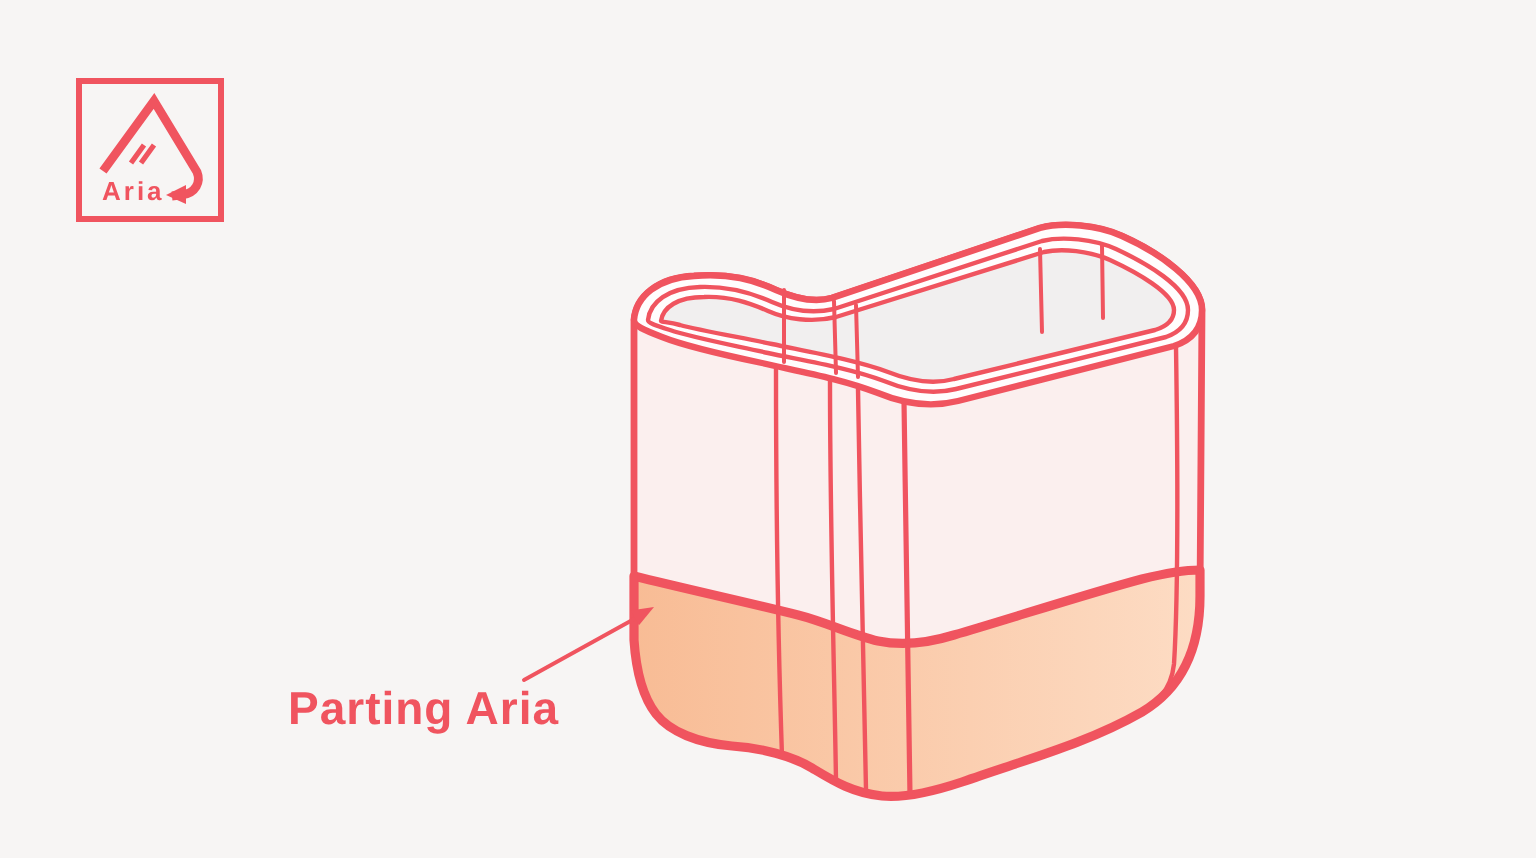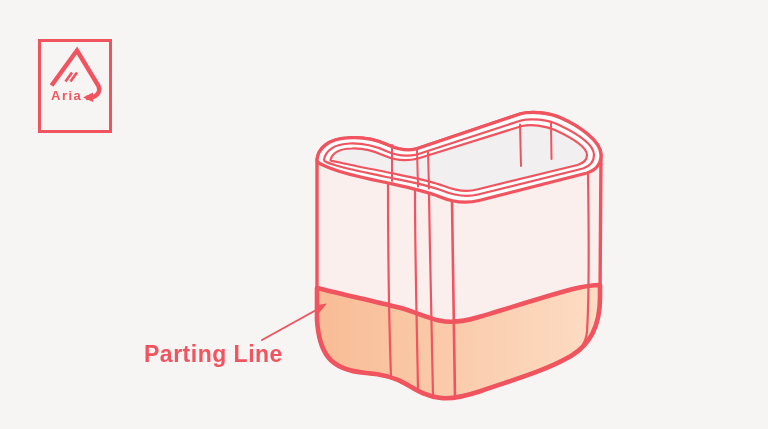--- a/index.html
+++ b/index.html
@@ -7,21 +7,21 @@
     --accent:#F0545F;
     --body-top:#FBEFEE;
     --opening:#F1EFEF;
     --rim-band:#FFFDFD;
   }
   *{margin:0;padding:0;box-sizing:border-box;}
   html,body{width:768px;height:429px;overflow:hidden;}
   body{background:var(--bg);font-family:"Liberation Sans",sans-serif;position:relative;}
   .canvas{position:absolute;left:0;top:0;width:768px;height:429px;background:var(--bg);}
   .logo-box{
-    position:absolute;left:38px;top:39px;width:74px;height:94px;
+    position:absolute;left:38px;top:39px;width:74px;height:72px;
     border:3px solid var(--accent);
   }
   .logo-box svg{position:absolute;left:0;top:0;}
   .title{
     position:absolute;left:150px;right:12px;top:42px;
     text-align:center;font-size:25px;font-weight:bold;color:var(--accent);
     letter-spacing:0.2px;
   }
   .diagram-svg{position:absolute;left:0;top:0;width:768px;height:429px;}
   .part-label{
@@ -170,15 +170,15 @@
       <path class="st-thin" style="stroke-width:2" d="M417,150.5 L418,186.5"></path>
       <path class="st-thin" style="stroke-width:2" d="M428,152.5 L429,188.5"></path>
       <path class="st-thin" style="stroke-width:2" d="M520,124.5 L521,166"></path>
       <path class="st-thin" style="stroke-width:2" d="M551,122.5 L551.5,159"></path>
     </g>
 
     <path class="leader" d="M262,340 L318,309"></path>
     <polygon class="arrow" points="327,303.5 319.5,312.6 315.3,305.3"></polygon>
   </svg>
 
-  <div class="part-label">Parting Line</div>
+  <div class="part-label">Parting Aria</div>
 
 </div>
 
 </body></html>

